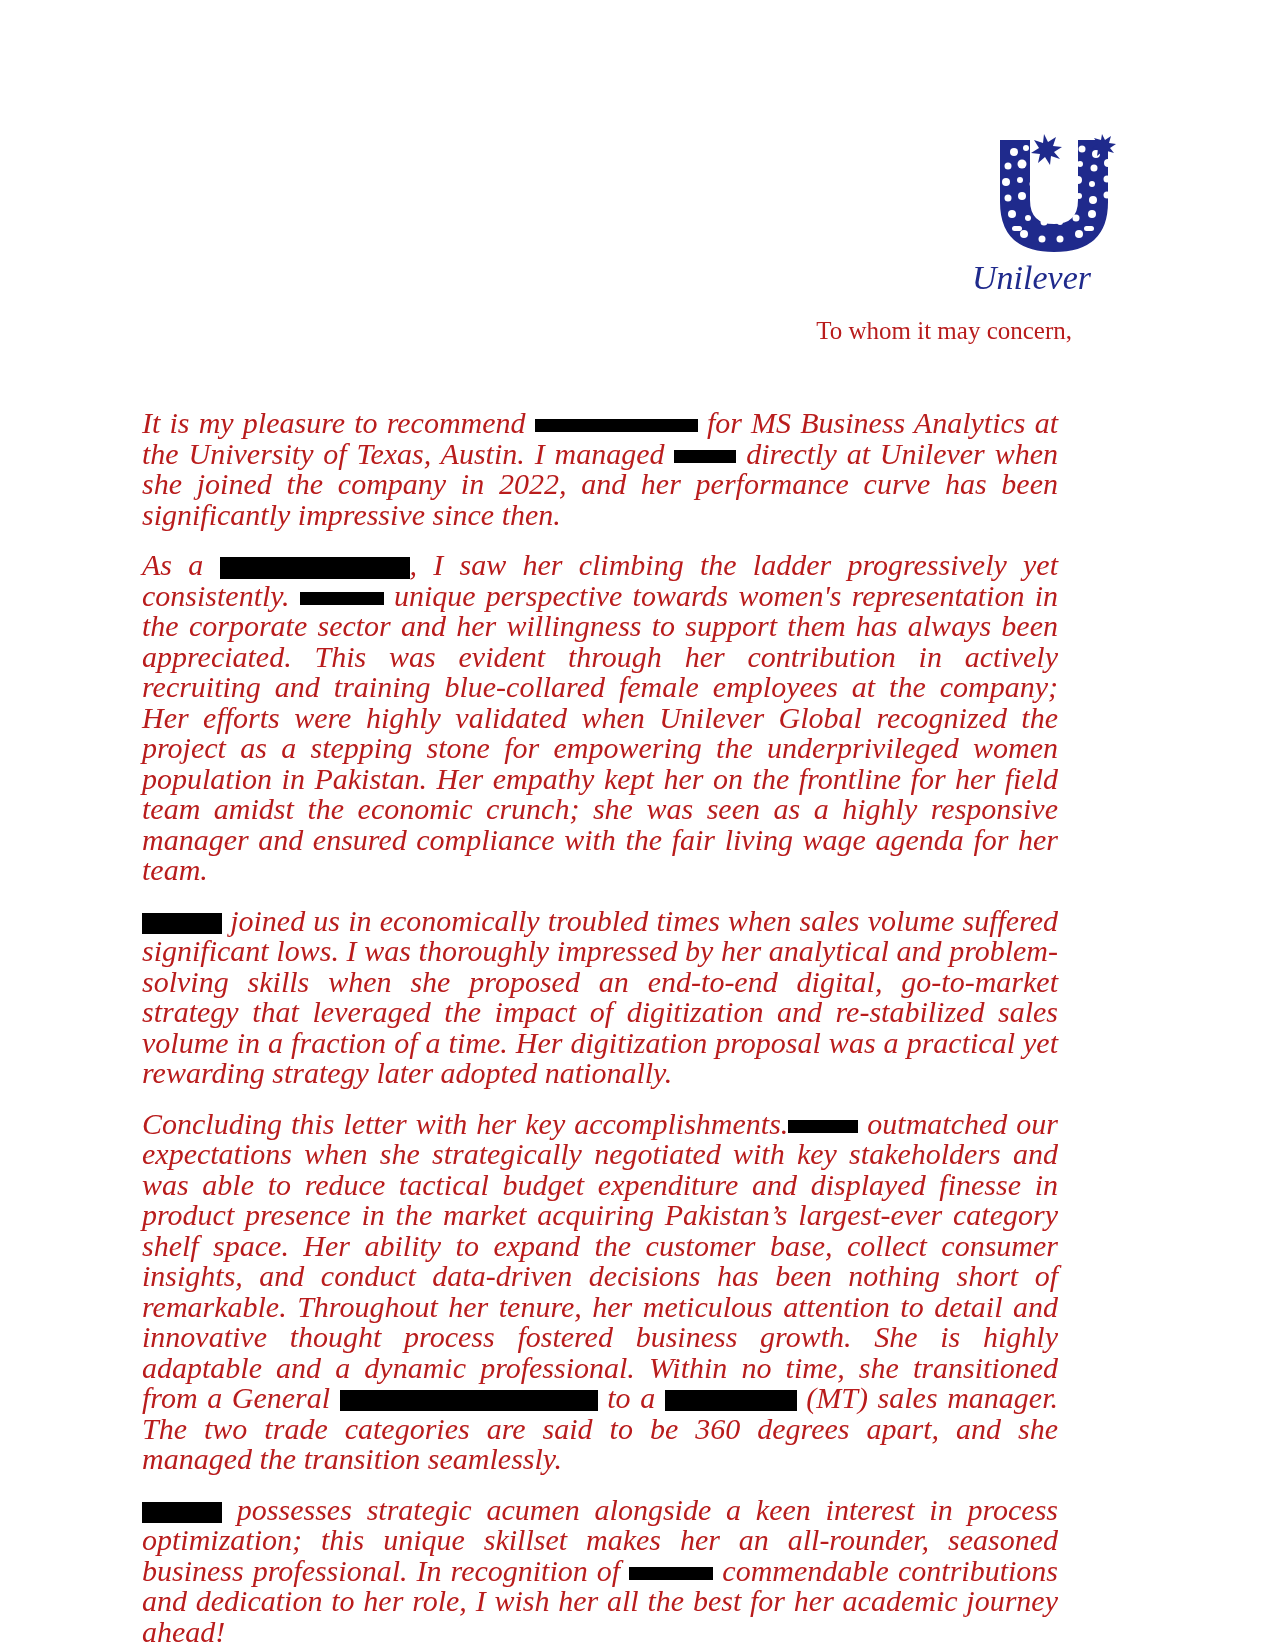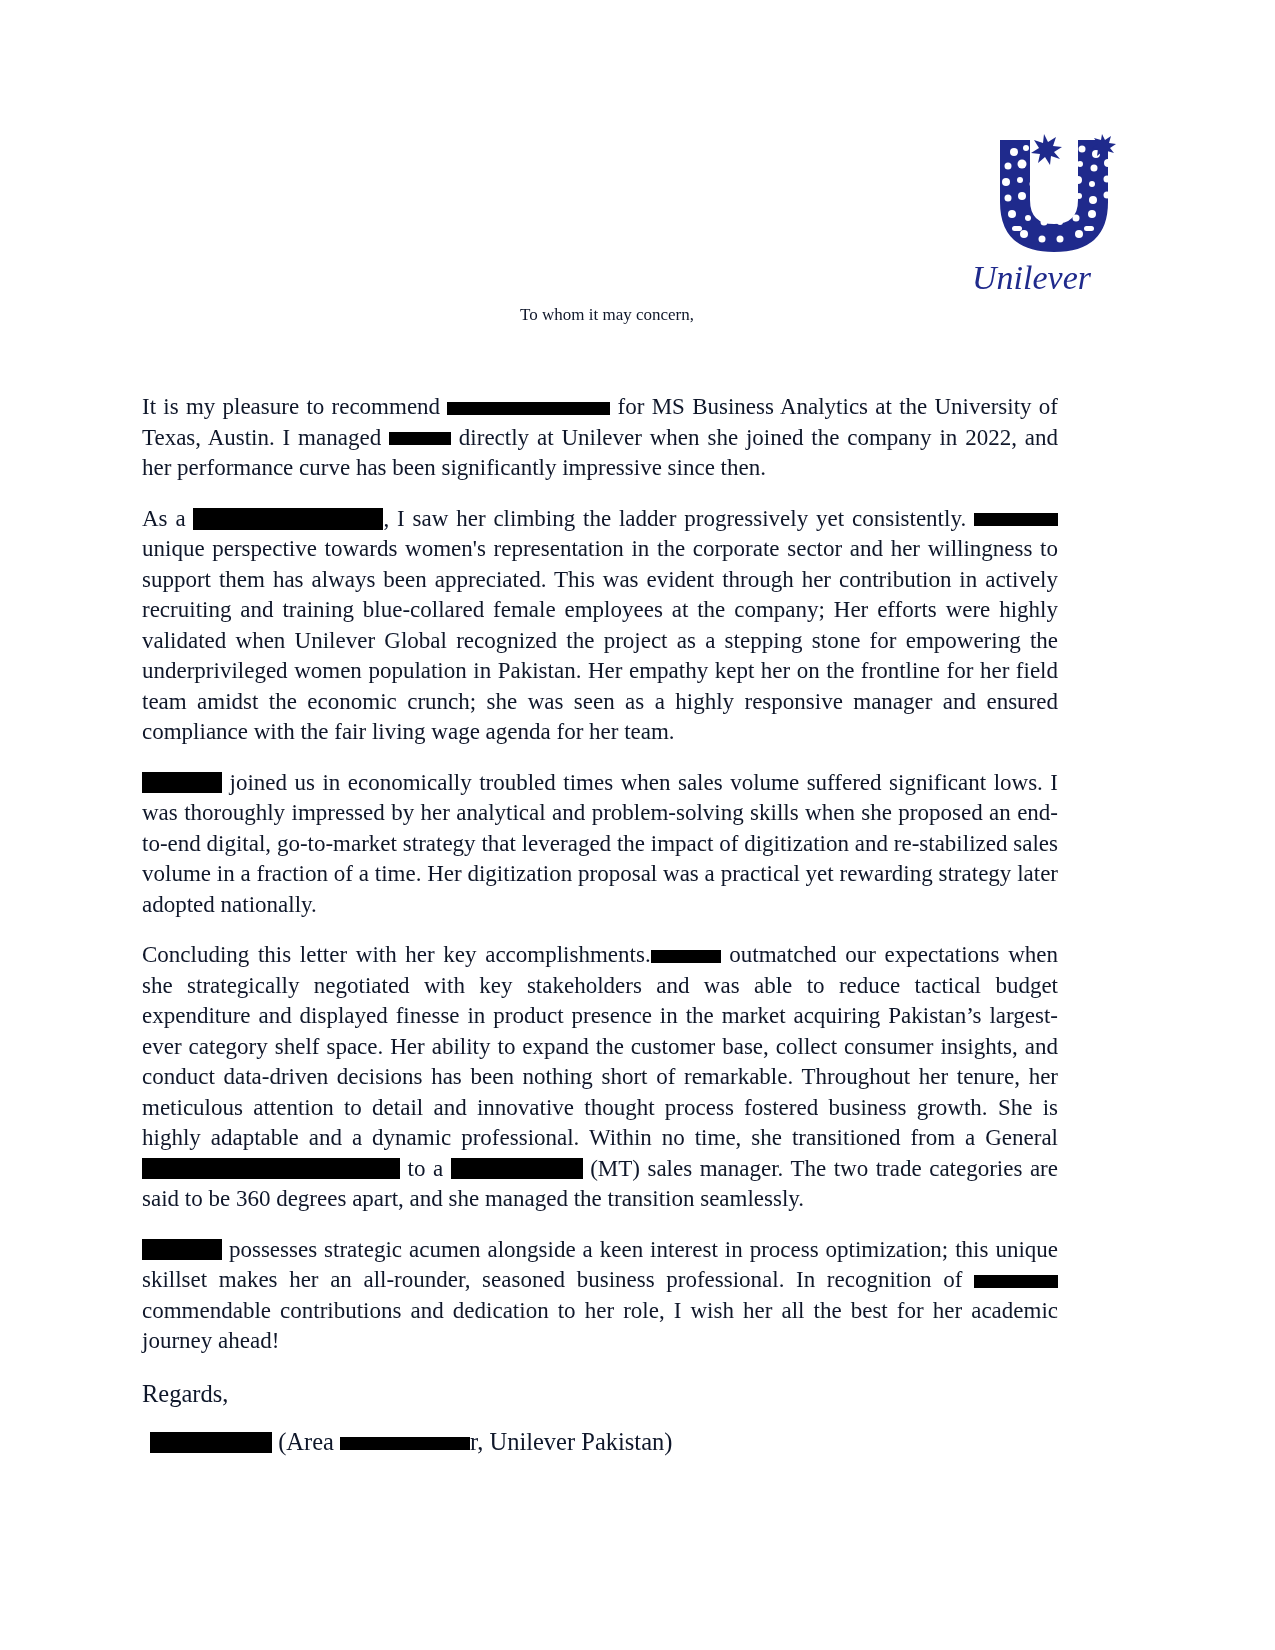--- a/index.html
+++ b/index.html
@@ -7,21 +7,21 @@
     padding: 0;
     background: #ffffff;
   }
   .page {
     position: relative;
     width: 1140px;
     height: 1650px;
     background: #ffffff;
     overflow: hidden;
     font-family: "Liberation Serif", "DejaVu Serif", serif;
-    color: #0f172a;
+    color: #b91c1c;
   }
 
   
   .letterhead {
     position: absolute;
     top: 132px;
     left: 970px;
     width: 170px;
     height: 170px;
   }
@@ -39,32 +39,33 @@
   }
 
   
   .letter {
     position: absolute;
     left: 142px;
     top: 300px;
     width: 930px;
   }
   .salutation {
-    font-size: 17px;
+    font-size: 25px;
     line-height: 30px;
-    margin: 0 0 62px 0;
-    text-align: center;
+    margin: 16px 0 62px 0;
+    text-align: right;
   }
   p.para {
-    font-size: 23px;
+    font-size: 30px;
     line-height: 30.5px;
     margin: 0 14px 20px 0;
     text-align: justify;
     text-justify: inter-word;
     hyphens: none;
+    font-style: italic;
   }
   .sign-off {
     font-size: 24.5px;
     line-height: 30.5px;
     margin: 22px 0 18px 0;
     text-align: left;
   }
   .signature-line {
     font-size: 24.5px;
     line-height: 30.5px;

